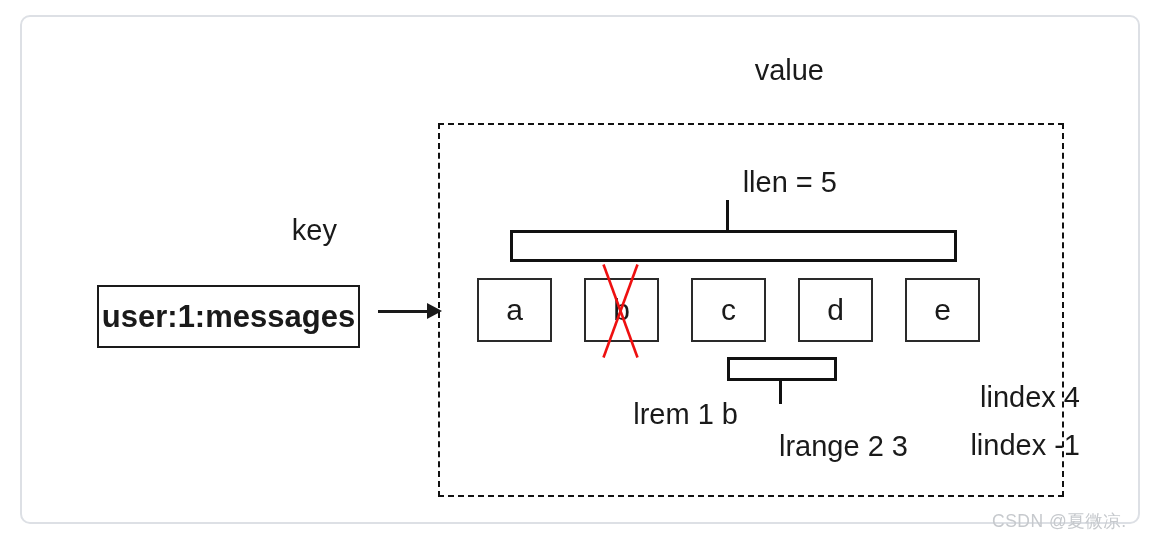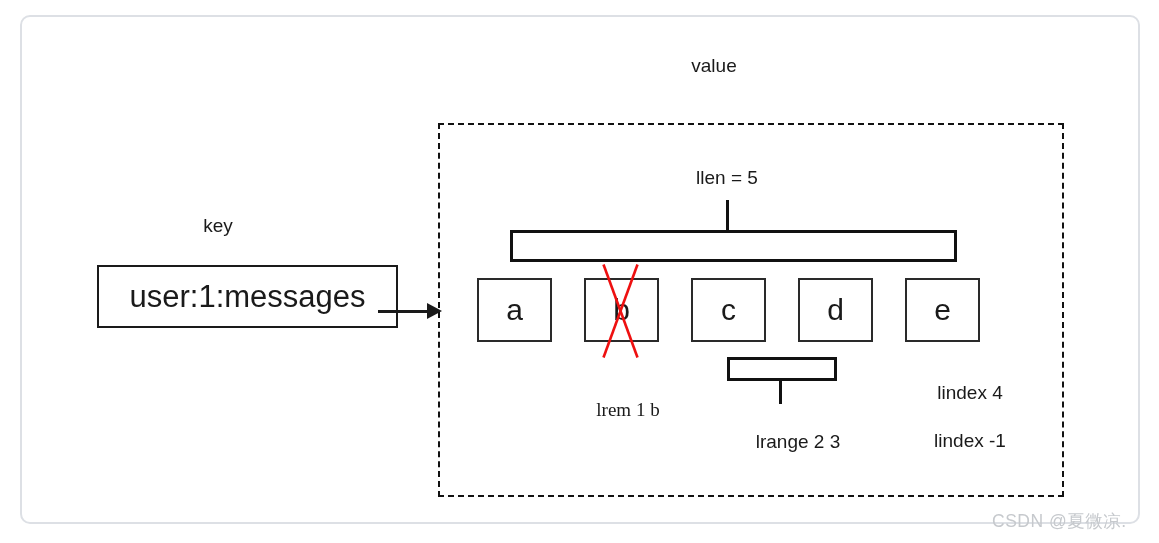--- a/index.html
+++ b/index.html
@@ -7,37 +7,38 @@
   body { font-family: "Liberation Sans", sans-serif; color: #1a1a1a; position: relative; }
 
   .abs { position: absolute; }
 
   .outer-frame {
     left: 20px; top: 15px; width: 1120px; height: 509px;
     border: 2px solid #dde0e5; border-radius: 10px; background: #ffffff;
   }
 
   .lbl {
-    position: absolute; width: 220px; text-align: center;
-    font-size: 19px; line-height: 1.0; color: #1a1a1a; white-space: nowrap;
+    position: absolute; width: 220px; text-align: right;
+    font-size: 29px; line-height: 1.0; color: #1a1a1a; white-space: nowrap;
   }
 
-  .key-label   { left: 108px; top: 216px; }
+  .key-label   { left: 117px; top: 216px; }
   .value-label { left: 604px; top: 56px; }
   .llen-label  { left: 617px; top: 148px; margin-top: 20px; }
-  .lrem-label  { left: 518px; top: 400px; font-family: Liberation Serif, serif; }
+  .lrem-label  { left: 518px; top: 400px; }
   .lrange-label{ left: 688px; top: 412px; margin-top: 20px; }
   .lindex-top-label    { left: 860px; top: 367px; margin-top: 16px; }
   .lindex-bottom-label { left: 860px; top: 431px; }
 
   .key-box {
-    left: 97px; top: 265px; width: 301px; height: 63px;
+    left: 97px; top: 285px; width: 263px; height: 63px;
     border: 2px solid #1a1a1a; background: #ffffff;
     display: flex; align-items: center; justify-content: center;
     font-size: 31px;
+    font-weight: bold;
   }
 
   .arrow-line { left: 378px; top: 310px; width: 52px; height: 2.5px; background: #1a1a1a; }
   .arrow-head {
     left: 427px; top: 303px; width: 0; height: 0;
     border-left: 15px solid #1a1a1a;
     border-top: 8px solid transparent;
     border-bottom: 8px solid transparent;
   }
 

